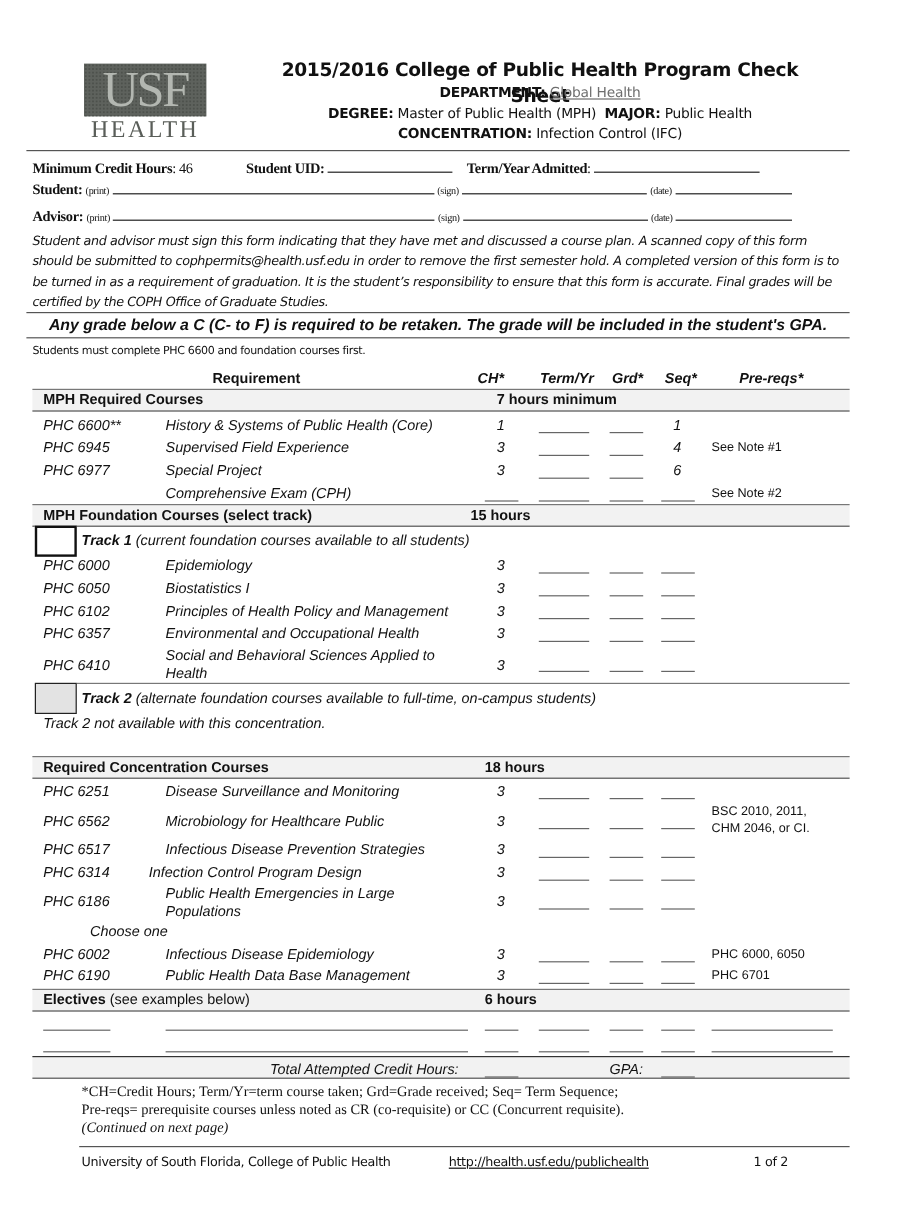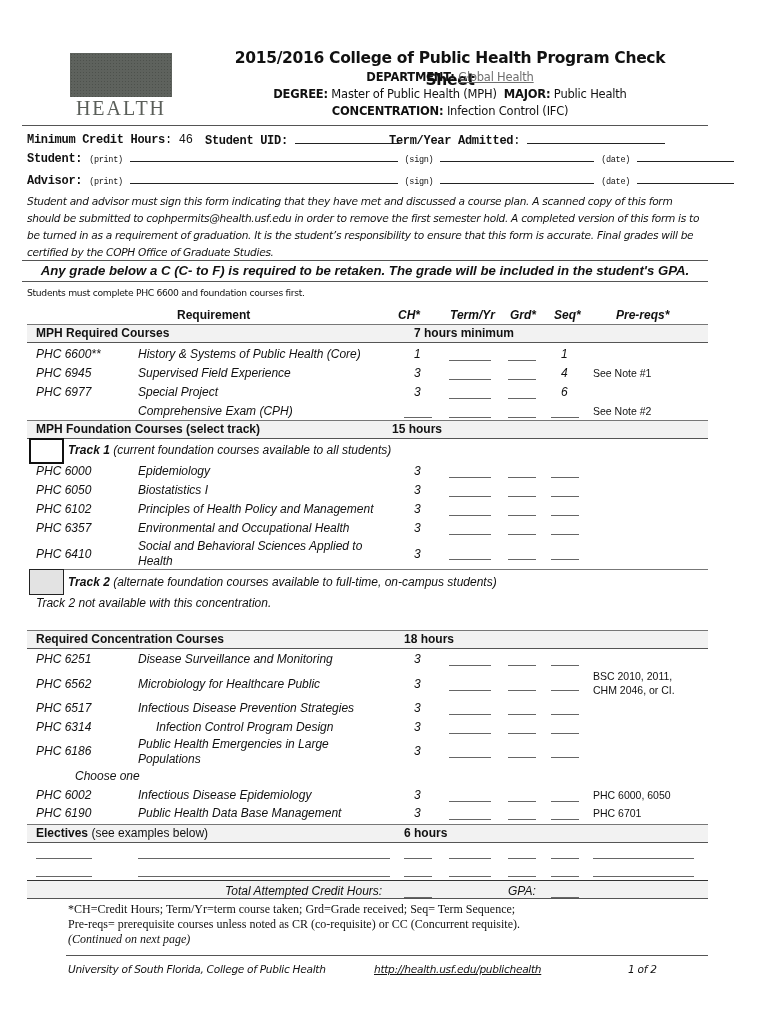--- a/index.html
+++ b/index.html
@@ -20,21 +20,21 @@
   .title { left: 230px; top: 47px; width: 440px; text-align: center; font-family: "DejaVu Sans", sans-serif;
     font-weight: bold; font-size: 15.5px; line-height: 22px; letter-spacing: -0.3px; }
   .hline { left: 230px; width: 440px; text-align: center; font-family: "DejaVu Sans", sans-serif;
     font-size: 11.5px; line-height: 17px; letter-spacing: -0.2px; }
   .hline b { font-weight: bold; }
   .dept-value { color: #6e6e6e; text-decoration: underline; }
   .rule { left: 22px; width: 686px; height: 0; border-top: 1.5px solid #555; }
   .rule-thin { left: 22px; width: 686px; height: 0; border-top: 1px solid #777; }
 
   
-  .info { font-family: Liberation Mono, monospace; font-size: 12px; line-height: 16px; letter-spacing: -0.3px; white-space: nowrap; }
+  .info { font-family: Liberation Serif, serif; font-size: 12px; line-height: 16px; letter-spacing: -0.3px; white-space: nowrap; }
   .info b { font-weight: bold; }
   .small { font-size: 8.5px; }
   .uline { display: inline-block; border-bottom: 1px solid #222; height: 12px; vertical-align: baseline; }
 
   .note { left: 27px; top: 193px; width: 680px; font-family: "DejaVu Sans", sans-serif; font-style: italic;
     font-size: 10.6px; line-height: 17px; letter-spacing: -0.3px; }
   .warn { left: 22px; top: 262px; width: 686px; text-align: center; font-weight: bold; font-style: italic;
     font-size: 13.2px; line-height: 18px; }
   .prereq-note { left: 27px; top: 287px; font-family: "DejaVu Sans", sans-serif; font-size: 9.2px; line-height: 12px; letter-spacing: -0.3px; }
 
@@ -45,28 +45,29 @@
   .sect-label { left: 36px; font-weight: bold; font-size: 12px; line-height: 19px; }
   .sect-label .norm { font-weight: normal; }
   .sect-hours { left: 404px; font-weight: bold; font-size: 12px; line-height: 19px; }
   .cell { font-size: 12px; line-height: 14px; white-space: nowrap; font-style: italic; }
   .blank { height: 0; border-top: 1px solid #666; }
   .chk { left: 29px; width: 35px; height: 26px; border: 2px solid #111; background: #fff; }
   .chk.gray { background: #e3e3e3; border: 1.5px solid #222; }
   .pre { font-size: 10.5px; line-height: 13px; white-space: nowrap; }
 
   .footnote { left: 68px; font-size: 12px; line-height: 16px; font-family: Liberation Serif, serif; }
-  .footer { top: 962px; font-family: "DejaVu Sans", sans-serif; font-style: italic; font-size: 10.6px; line-height: 14px; letter-spacing: -0.3px; }
+  .footer { top: 962px; font-family: "DejaVu Sans", sans-serif; font-size: 10.6px; line-height: 14px; letter-spacing: -0.3px; }
   .footer-link { text-decoration: underline; }
 </style>
 </head>
 <body>
 
 <div class="abs logo">
   <div class="logo-box"></div>
+  <div class="logo-usf">USF</div>
   <div class="logo-health">HEALTH</div>
 </div>
 
 <div class="abs title">2015/2016 College of Public Health Program Check Sheet</div>
 <div class="abs hline" style="top:69px">
   <b>DEPARTMENT:</b>
   <span class="dept-value">Global Health</span>
 </div>
 <div class="abs hline" style="top:86px">
   <b>DEGREE:</b>
@@ -231,21 +232,21 @@
 <div class="abs pre" style="left:593px; top:684px">CHM 2046, or CI.</div>
 
 <div class="abs cell" style="left:36px; top:701px">PHC 6517</div>
 <div class="abs cell" style="left:138px; top:701px">Infectious Disease Prevention Strategies</div>
 <div class="abs cell" style="left:414px; top:701px">3</div>
 <div class="abs blank" style="left:449px; top:714px; width:42px"></div>
 <div class="abs blank" style="left:508px; top:714px; width:28px"></div>
 <div class="abs blank" style="left:551px; top:714px; width:28px"></div>
 
 <div class="abs cell" style="left:36px; top:720px">PHC 6314</div>
-<div class="abs cell" style="left:156px; top:720px">Infection Control Program Design</div>
+<div class="abs cell" style="left:124px; top:720px">Infection Control Program Design</div>
 <div class="abs cell" style="left:414px; top:720px">3</div>
 <div class="abs blank" style="left:449px; top:733px; width:42px"></div>
 <div class="abs blank" style="left:508px; top:733px; width:28px"></div>
 <div class="abs blank" style="left:551px; top:733px; width:28px"></div>
 
 <div class="abs cell" style="left:36px; top:744px">PHC 6186</div>
 <div class="abs cell" style="left:138px; top:737px">Public Health Emergencies in Large</div>
 <div class="abs cell" style="left:138px; top:752px">Populations</div>
 <div class="abs cell" style="left:414px; top:744px">3</div>
 <div class="abs blank" style="left:449px; top:757px; width:42px"></div>

